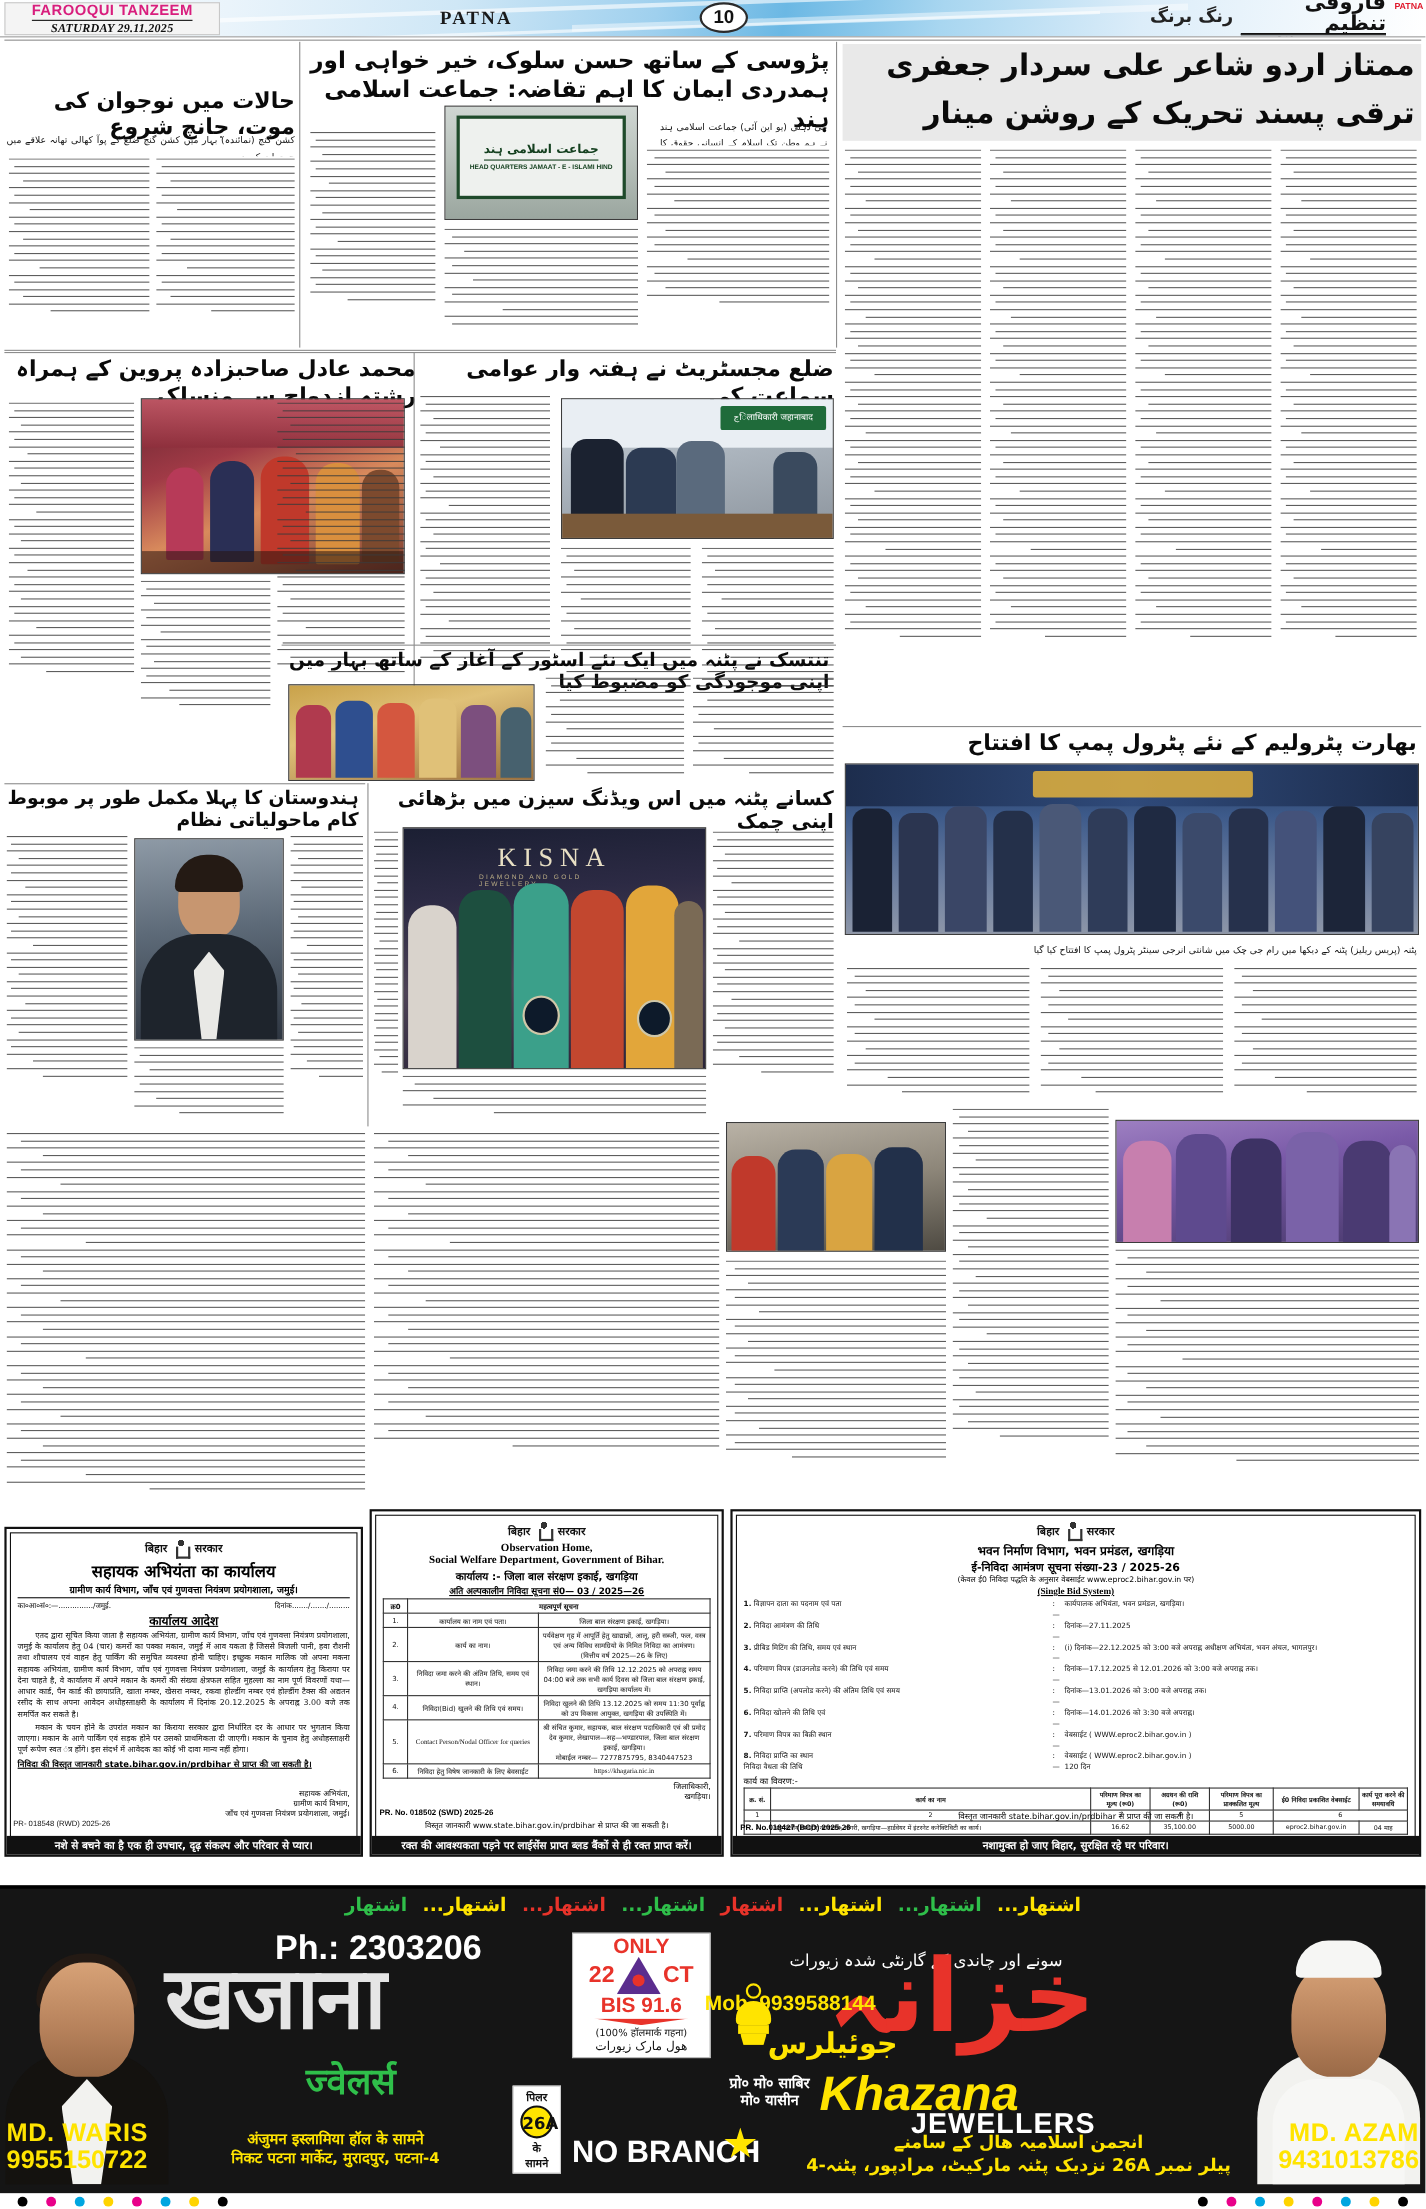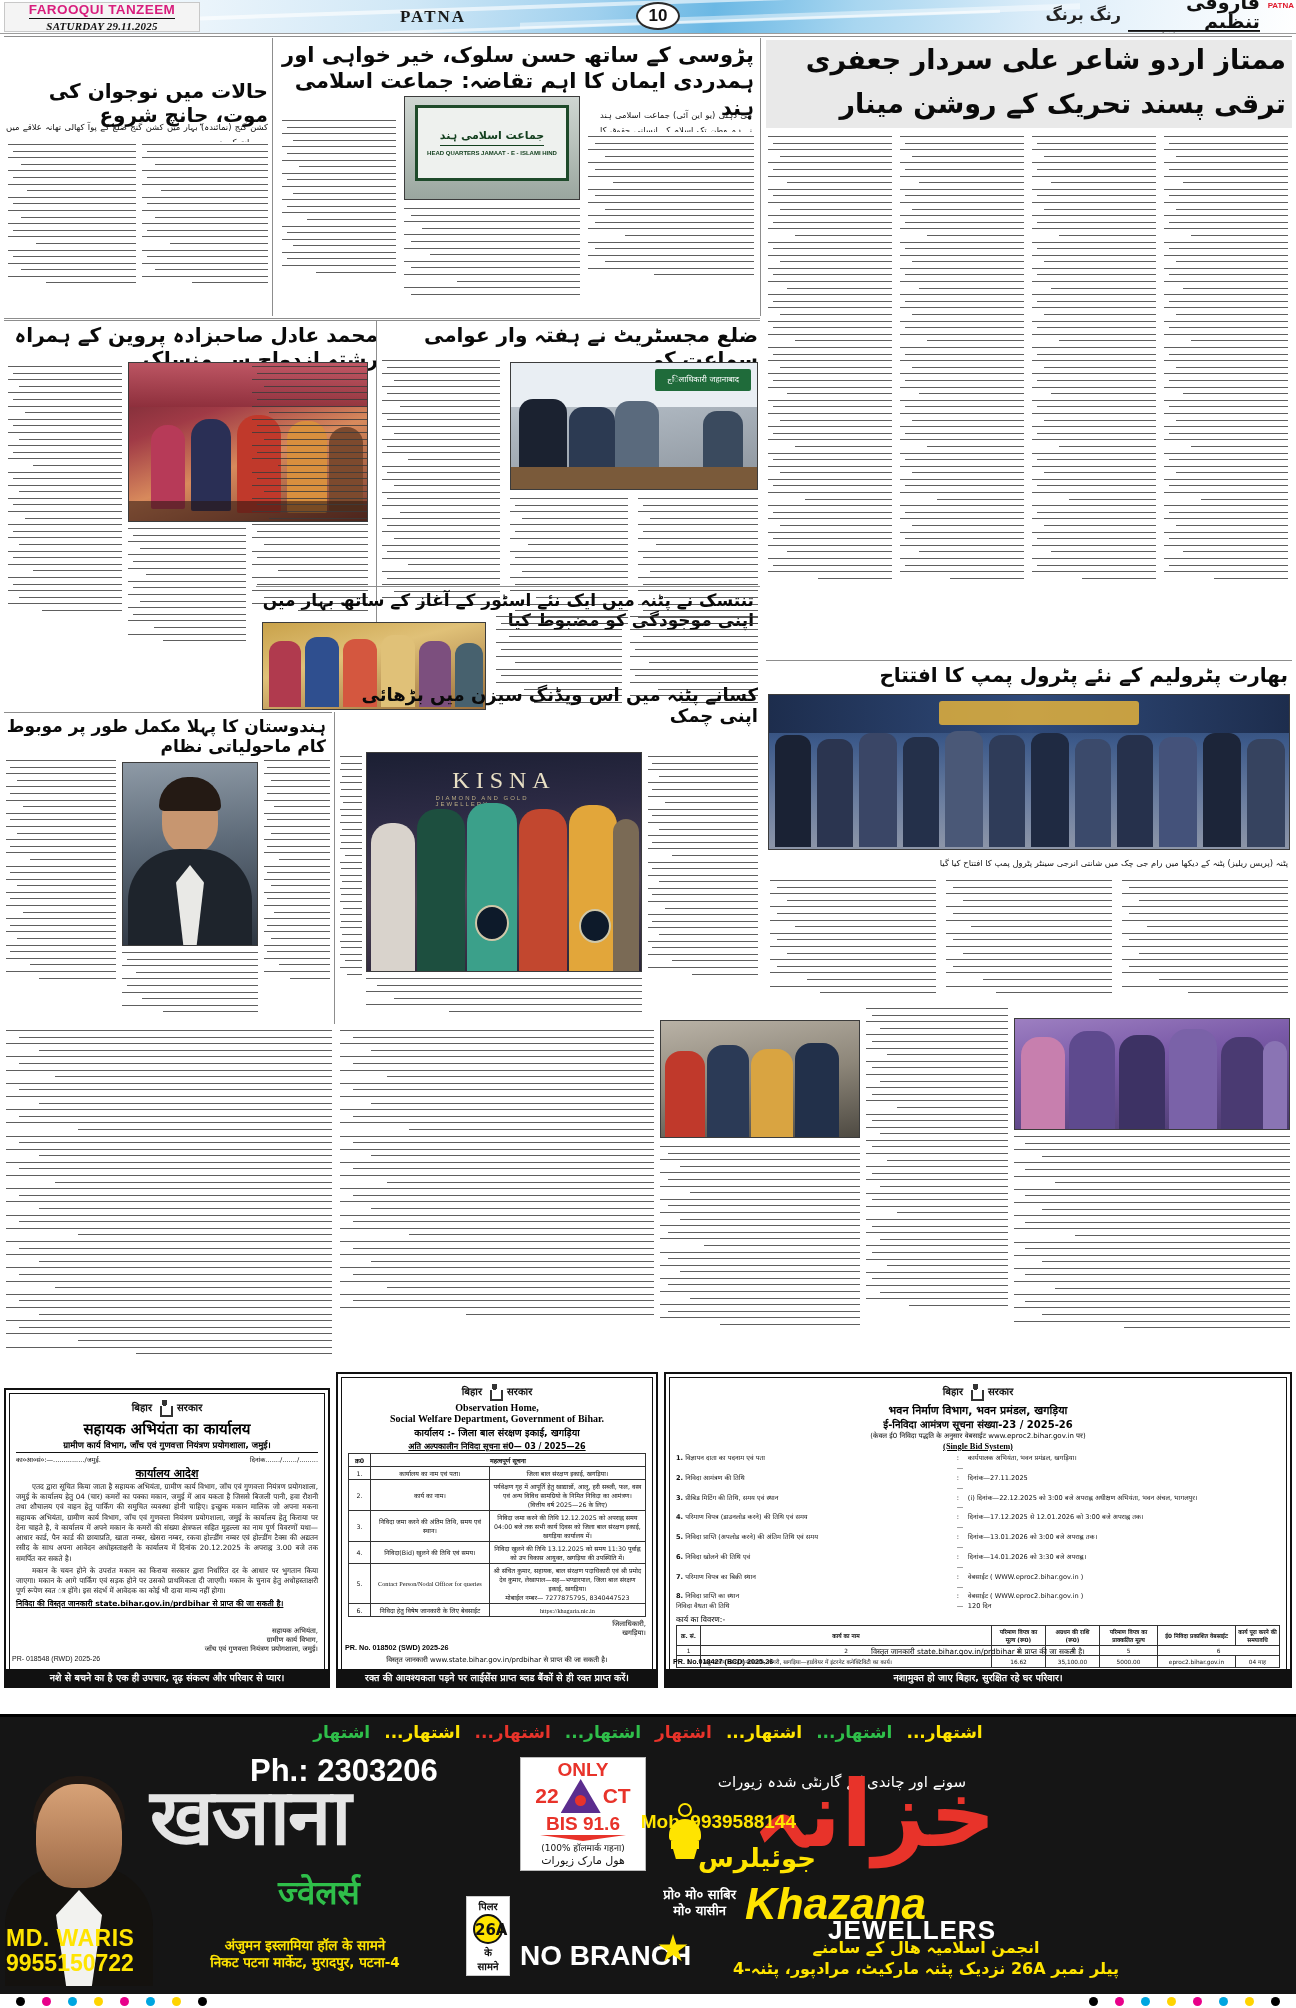--- a/index.html
+++ b/index.html
@@ -1122,21 +1122,21 @@
       <div class="ln s90"></div>
     <div class="ln s100"></div>
       <div class="ln s96"></div>
       <div class="ln s100"></div>
       <div class="ln s85"></div>
     <div class="ln s100"></div>
       <div class="ln s70"></div>
   </div>
 
   <div class="rule-v" style="left:334px; top:712px; height:312px;"></div>
-  <div class="headline hl" style="left:340px; top:684px; width:418px; font-size:18px;">کسانے پٹنہ میں اس ویڈنگ سیزن میں بڑھائی اپنی چمک</div>
+  <div class="headline hl" style="left:340px; top:716px; width:418px; font-size:18px;">کسانے پٹنہ میں اس ویڈنگ سیزن میں بڑھائی اپنی چمک</div>
 
   <div class="photo" style="left:366px; top:752px; width:276px; height:220px; background:linear-gradient(175deg,#1b1f33 0%,#2c2a44 28%,#4d4255 62%,#2a2438 100%);">
     <div style="position:absolute; left:50%; transform:translateX(-50%); top:14px; font-family:'Liberation Serif',serif; font-size:24px; letter-spacing:6px; color:#e8dfc4;">KISNA</div>
     <div style="position:absolute; left:50%; transform:translateX(-50%); top:42px; font-family:'Liberation Sans',sans-serif; font-size:6px; letter-spacing:2px; color:#b9ab84;">DIAMOND AND GOLD JEWELLERY</div>
     <div style="position:absolute; left:4px; top:70px; width:44px; height:148px; background:#d9d3cc; border-radius:20px 20px 0 0;"></div>
     <div style="position:absolute; left:50px; top:56px; width:48px; height:162px; background:#1d4f3f; border-radius:20px 20px 0 0;"></div>
     <div style="position:absolute; left:100px; top:50px; width:50px; height:168px; background:#3ba08a; border-radius:20px 20px 0 0;"></div>
     <div style="position:absolute; left:152px; top:56px; width:48px; height:162px; background:#c2472f; border-radius:20px 20px 0 0;"></div>
     <div style="position:absolute; left:202px; top:52px; width:48px; height:166px; background:#e2a63a; border-radius:20px 20px 0 0;"></div>
     <div style="position:absolute; right:2px; top:66px; width:26px; height:152px; background:#7a6a55; border-radius:14px 14px 0 0;"></div>
@@ -1707,20 +1707,28 @@
       <div>پیلر نمبر 26A نزدیک پٹنہ مارکیٹ، مرادپور، پٹنہ-4</div>
     </div>
 
     <div style="position:absolute; right:592px; top:86px; width:38px; height:62px;">
       <div style="position:absolute; left:12px; top:0; width:14px; height:14px; border:2px solid #ffe400; border-radius:50%;"></div>
       <div style="position:absolute; left:3px; top:16px; width:32px; height:22px; background:#ffe400; border-radius:16px 16px 4px 4px;"></div>
       <div style="position:absolute; left:5px; top:38px; width:28px; height:8px; background:#ffe400;"></div>
       <div style="position:absolute; left:7px; top:46px; width:24px; height:10px; background:#ffe400; clip-path:polygon(0 0,100% 0,88% 100%,12% 100%);"></div>
     </div>
 
+    <div class="ad-person" style="right:4px;">
+      <div class="body" style="background:#f2f2ef;"></div>
+      <div class="shirt" style="width:120px; background:#f7f7f5; clip-path:none; border-radius:40px 40px 0 0;"></div>
+      <div class="head"></div>
+      <div class="cap"></div>
+      <div class="name" style="left:auto; right:2px; text-align:right;">MD. AZAM</div>
+      <div class="phone" style="left:auto; right:2px; text-align:right;">9431013786</div>
+    </div>
   </div>
 
   <div class="reg-marks">
     <i style="left:16px;  background:#000;"></i>
     <i style="left:42px;  background:#e8008a;"></i>
     <i style="left:68px;  background:#00a6e0;"></i>
     <i style="left:94px;  background:#ffd400;"></i>
     <i style="left:120px; background:#e8008a;"></i>
     <i style="left:146px; background:#00a6e0;"></i>
     <i style="left:172px; background:#ffd400;"></i>

